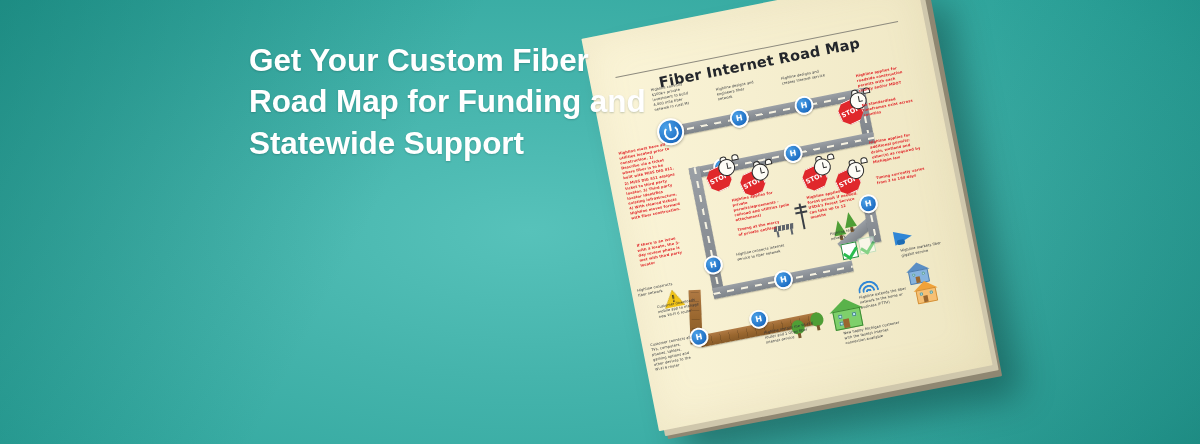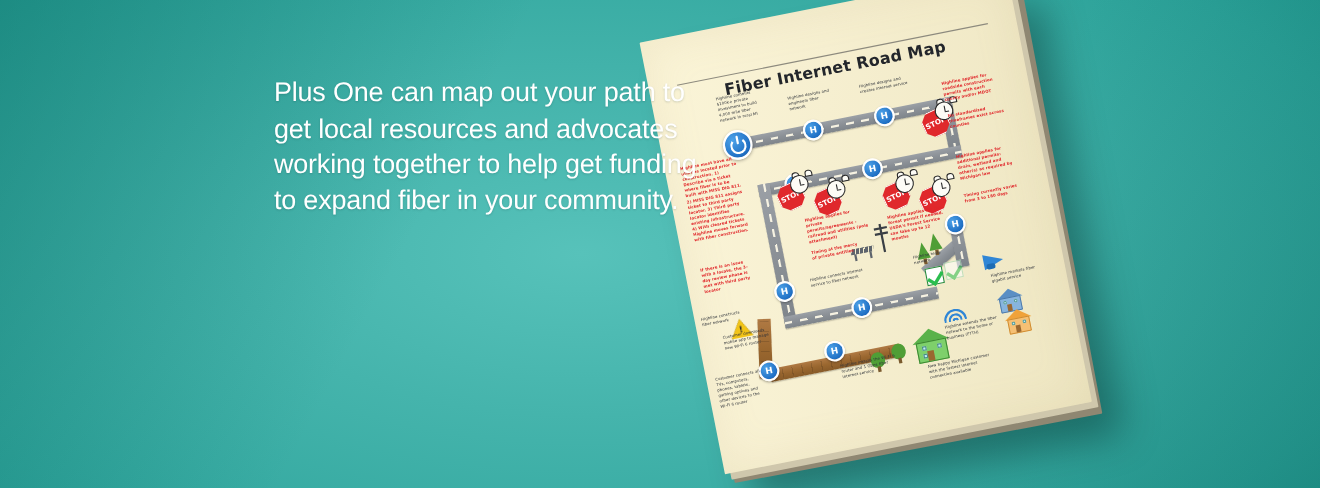--- a/index.html
+++ b/index.html
@@ -259,21 +259,21 @@
     content:"";position:absolute;left:50%;top:3px;transform:translateX(-50%);
     width:2.2px;height:8px;background:#fff;border-radius:1px;
   }
 </style>
 </head>
 <body>
 
 <div id="banner">
 
   <div id="text-col">
-    <p id="subcopy">Plus One can map out your path to get local resources and advocates working together to help get funding to expand fiber in your community.</p>
+    <h1 id="headline">Get Your Custom Fiber Road Map for Funding and Statewide Support</h1>
   </div>
 
   <div id="doc-wrap">
     <div class="sheet" id="sheet-back2"></div>
     <div class="sheet" id="sheet-back1"></div>
     <div class="sheet" id="sheet-front">
       <div id="doc-inner">
 
         <div id="doc-rule"></div>
         <div id="doc-title">Fiber Internet Road Map</div>

